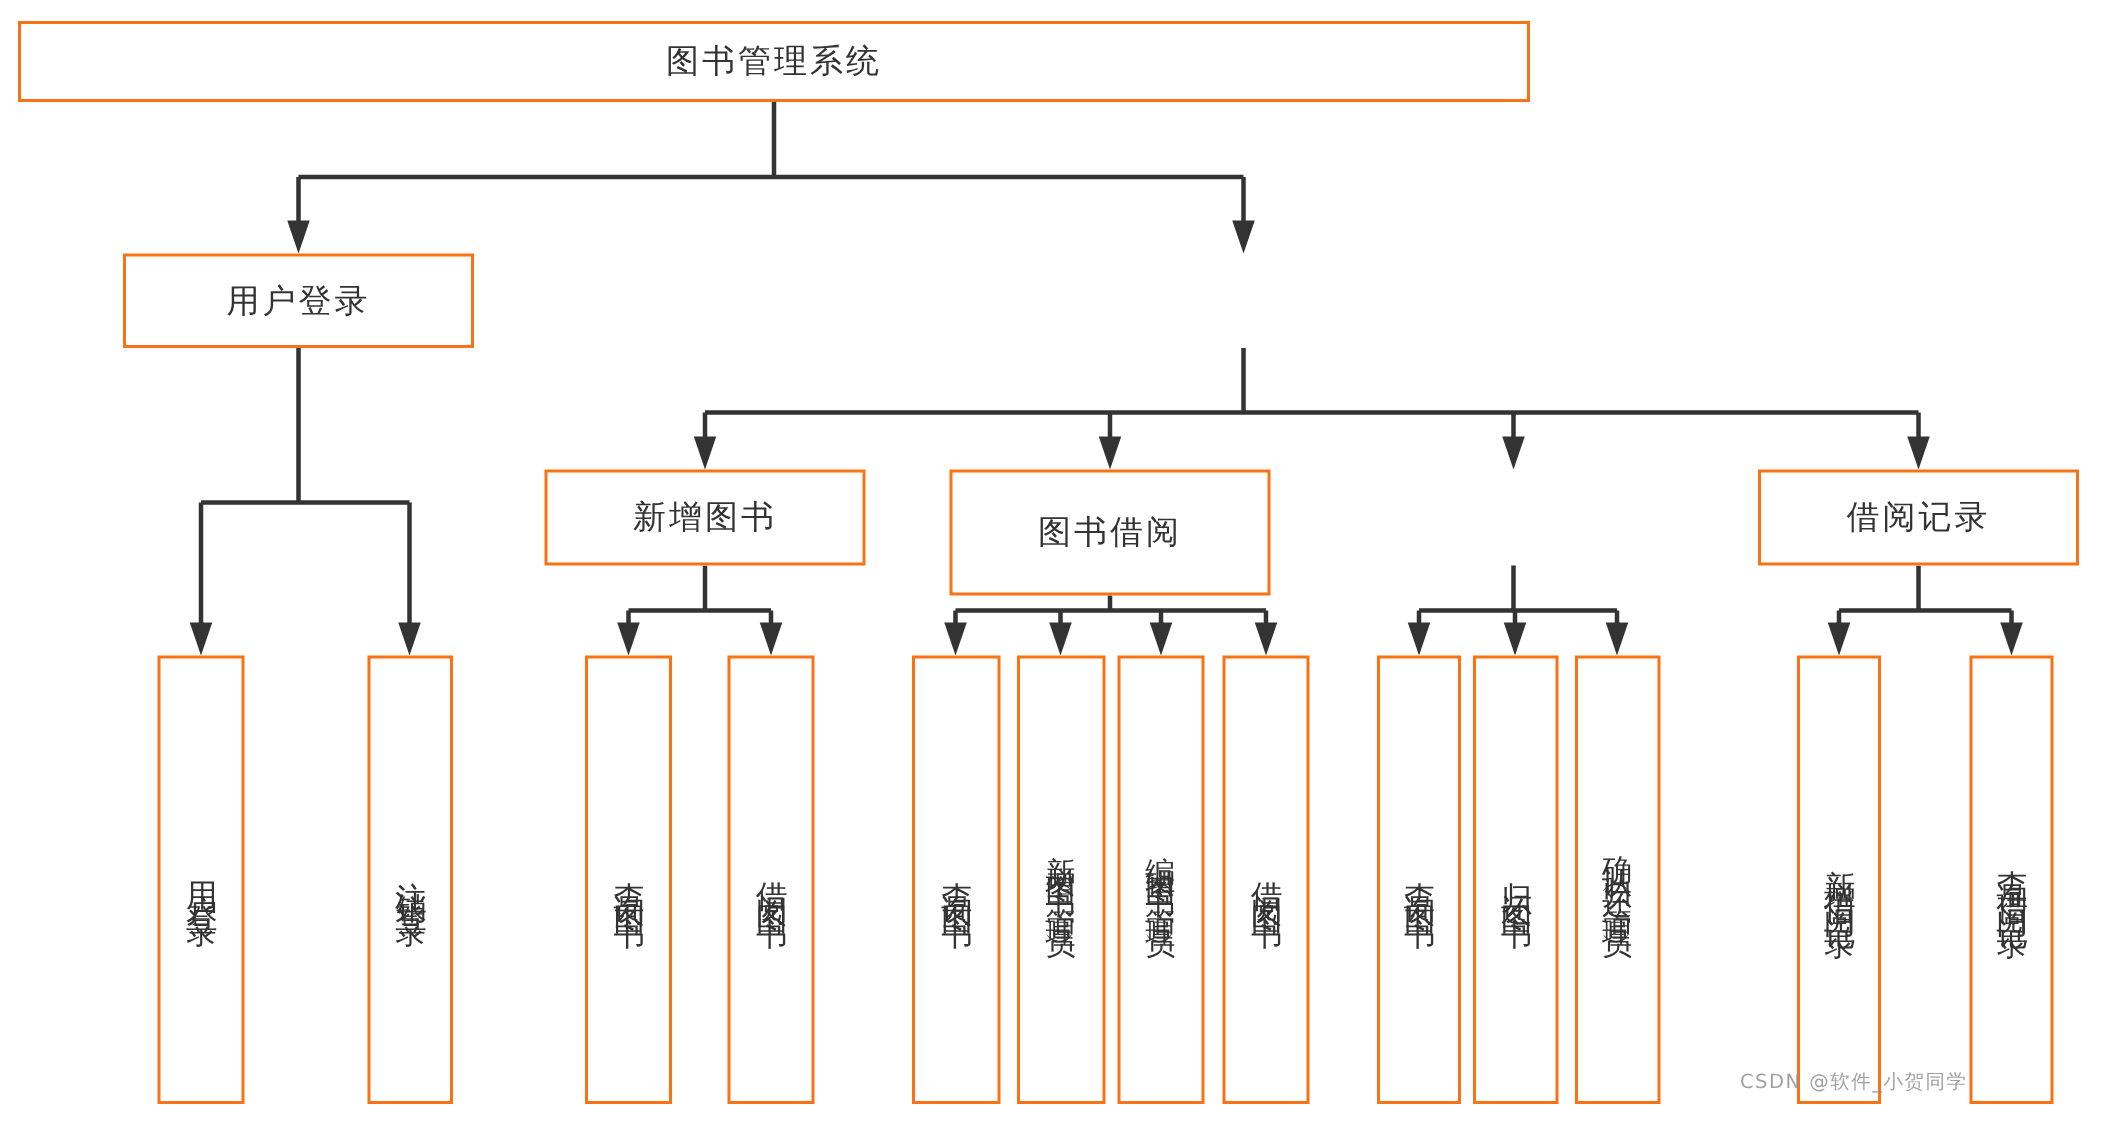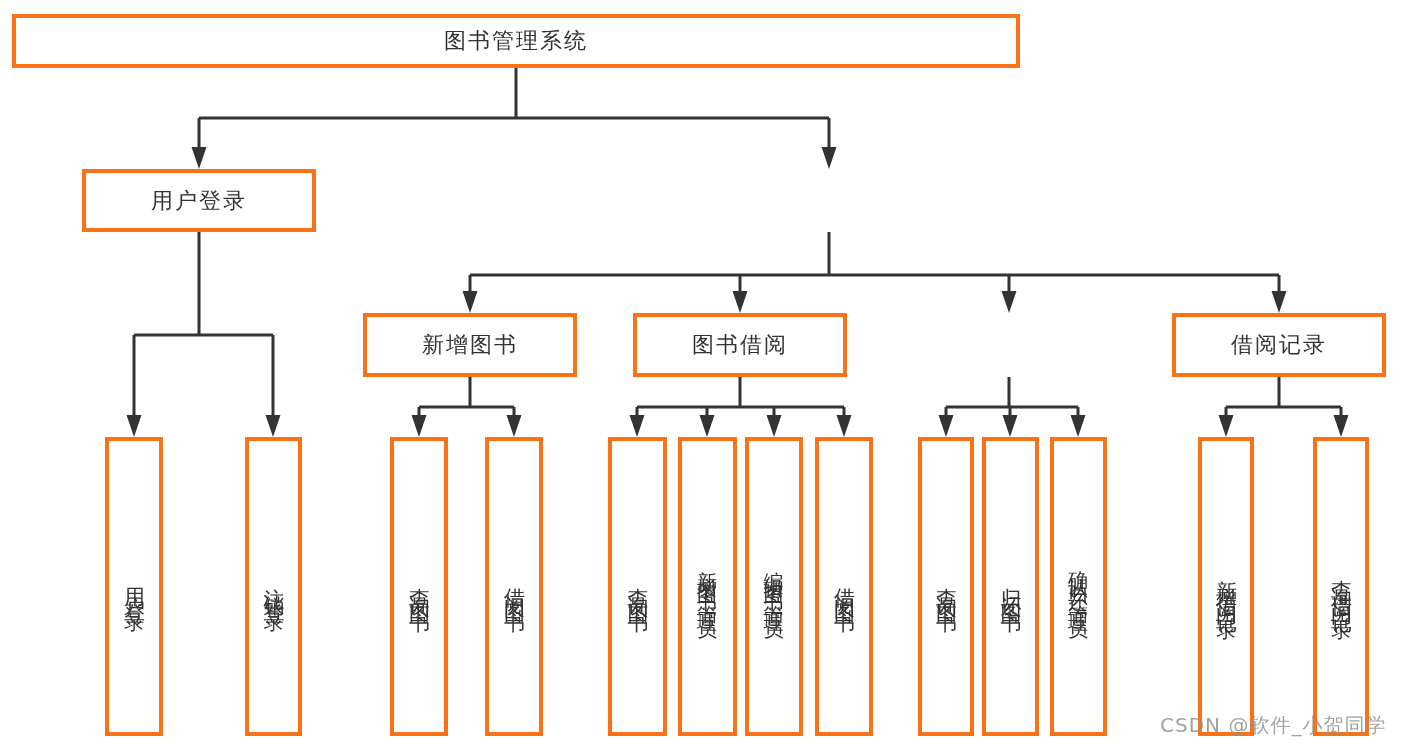--- a/index.html
+++ b/index.html
@@ -18,21 +18,21 @@
   .connectors {
     position: absolute;
     left: 0;
     top: 0;
     width: 1405px;
     height: 747px;
   }
   .box {
     position: absolute;
     box-sizing: border-box;
-    border: 4px solid #f97316;
+    border: 2px solid #f97316;
     background: #ffffff;
     display: flex;
     align-items: center;
     justify-content: center;
     color: #333333;
   }
   .box-h span {
     font-size: 22px;
     letter-spacing: 2px;
     white-space: nowrap;
@@ -47,21 +47,21 @@
     color: #333333;
   }
   .box-v.long span {
     letter-spacing: 7px;
     font-size: 20px;
   }
   .watermark {
     position: absolute;
     left: 1160px;
     top: 712px;
-    font-size: 20px;
+    font-size: 13px;
     color: rgba(145, 145, 145, 0.85);
     white-space: nowrap;
     letter-spacing: 1px;
   }
 </style>
 </head>
 <body>
 
 <div class="canvas">
 
@@ -109,21 +109,21 @@
     <span>图书管理系统</span>
   </div>
 
   <div class="box box-h" style="left:82px; top:169px; width:234px; height:63px">
     <span>用户登录</span>
   </div>
 
   <div class="box box-h" style="left:363px; top:313px; width:214px; height:64px">
     <span>新增图书</span>
   </div>
-  <div class="box box-h" style="left:633px; top:313px; width:214px; height:64px">
+  <div class="box box-h" style="left:633px; top:313px; width:214px; height:84px">
     <span>图书借阅</span>
   </div>
   <div class="box box-h" style="left:1172px; top:313px; width:214px; height:64px">
     <span>借阅记录</span>
   </div>
 
   <div class="box box-v" style="left:105px; top:437px; width:58px; height:299px">
     <span>用户登录</span>
   </div>
   <div class="box box-v" style="left:245px; top:437px; width:57px; height:299px">

